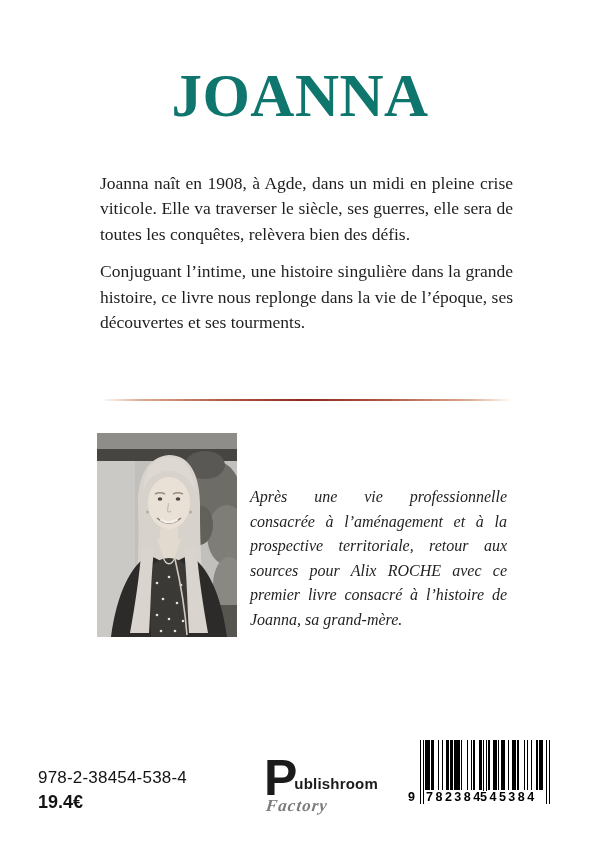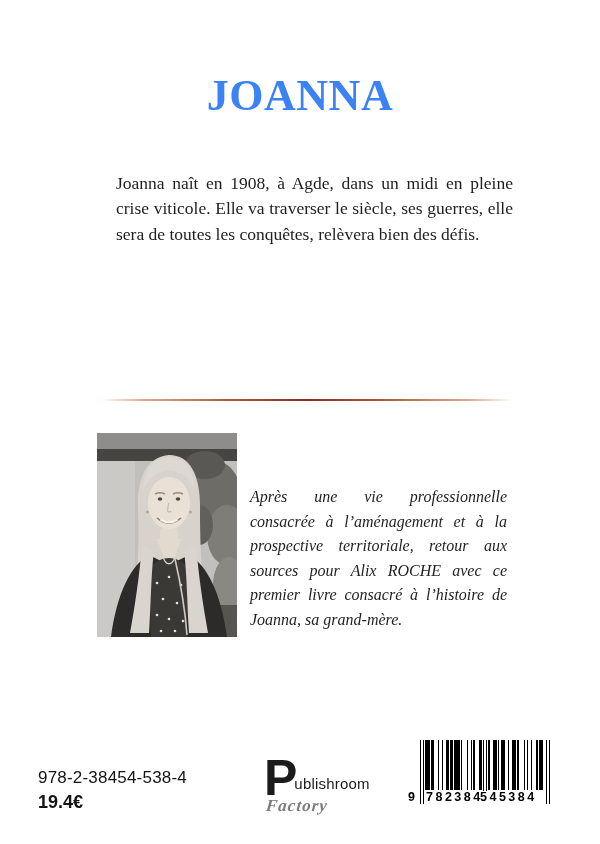--- a/index.html
+++ b/index.html
@@ -4,30 +4,30 @@
 <style>
   html,body { margin:0; padding:0; }
   .page {
     position:relative; width:600px; height:844px; background:#ffffff;
     overflow:hidden; font-family:"Liberation Serif", serif; color:#1e1e1e;
   }
 
   
   .title {
     position:absolute; left:0; top:64px; width:600px; text-align:center;
-    font-size:44px; line-height:64px; font-weight:700; color:#3b82f6;
+    font-size:61px; line-height:64px; font-weight:700; color:#0f766e;
     letter-spacing:0.5px;
   }
 
   
   .synopsis {
     position:absolute; left:100px; top:171px; width:413px;
     font-size:17.5px; line-height:25.4px; text-align:justify; color:#1e1e1e;
   }
-  .synopsis p { margin:0 0 12px 16px; }
+  .synopsis p { margin:0 0 12px 0; }
 
   
   .divider {
     position:absolute; left:100px; top:399px; width:412px; height:2px; border-radius:1px;
     background:linear-gradient(90deg,
       rgba(200,130,95,0) 0%, rgba(210,145,110,0.75) 10%,
       #b25a42 30%, #8c2a22 50%, #b25a42 70%,
       rgba(210,145,110,0.75) 90%, rgba(200,130,95,0) 100%);
   }
 
@@ -42,21 +42,21 @@
 
   
   .isbn-block { position:absolute; left:38px; top:768px; font-family:"Liberation Sans", sans-serif; color:#141414; }
   .isbn  { font-size:17px; letter-spacing:0.2px; }
   .price { font-size:18px; font-weight:700; margin-top:4px; }
 
   
   .logo { position:absolute; left:264px; top:757px; font-family:"Liberation Sans", sans-serif; color:#1b1b1b; }
   .logo-line { display:flex; align-items:flex-end; height:42px; }
   .logo-p    { font-size:50px; line-height:42px; font-weight:700; letter-spacing:-1px; }
-  .logo-rest { font-size:15px; font-weight:400; letter-spacing:0.2px; margin:0 0 7px -2px; }
+  .logo-rest { font-size:15px; font-weight:700; letter-spacing:0.2px; margin:0 0 7px -2px; }
   .logo-factory {
     font-family:"Liberation Serif", serif; font-style:italic; font-weight:700;
     font-size:17px; color:#7c7c7c; margin:-3px 0 0 1px; letter-spacing:1px;
     transform:skewX(-6deg); transform-origin:left bottom;
   }
 
   
   .barcode { position:absolute; left:408px; top:740px; width:142px; height:66px; }
   .barcode svg { position:absolute; left:12px; top:0; width:130px; height:64px; }
   .bc-digit {
@@ -70,20 +70,21 @@
 </style>
 </head>
 <body>
 
 <div class="page">
 
   <div class="title">JOANNA</div>
 
   <div class="synopsis">
     <p>Joanna naît en 1908, à Agde, dans un midi en pleine crise viticole. Elle va traverser le siècle, ses guerres, elle sera de toutes les conquêtes, relèvera bien des défis.</p>
+    <p>Conjuguant l’intime, une histoire singulière dans la grande histoire, ce livre nous replonge dans la vie de l’époque, ses découvertes et ses tourments.</p>
   </div>
 
   <div class="divider"></div>
 
   <div class="author-photo">
     <svg viewBox="0 0 140 204">
       <rect width="140" height="204" fill="#c2c0bd"></rect>
       <rect x="0" y="0" width="140" height="16" fill="#8f8d89"></rect>
       <rect x="0" y="16" width="140" height="12" fill="#474542"></rect>
       <rect x="0" y="28" width="38" height="176" fill="#cbc9c6"></rect>

